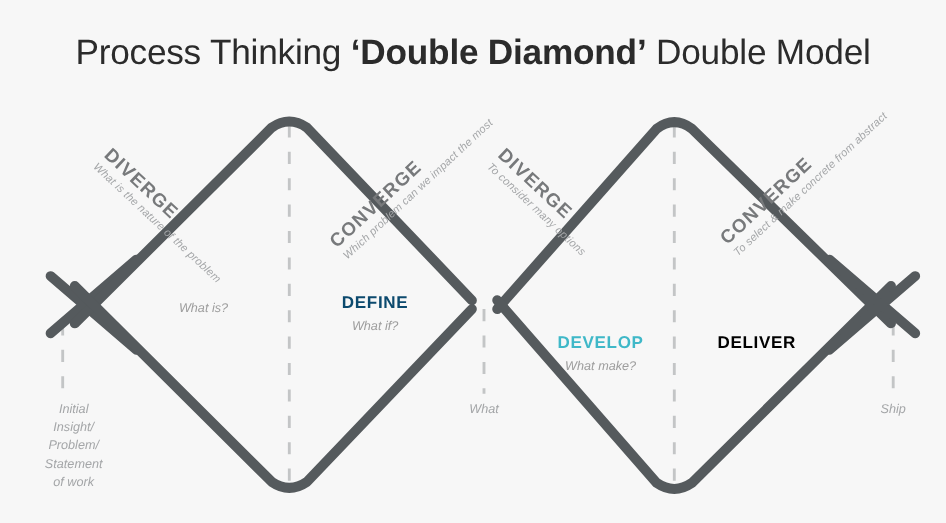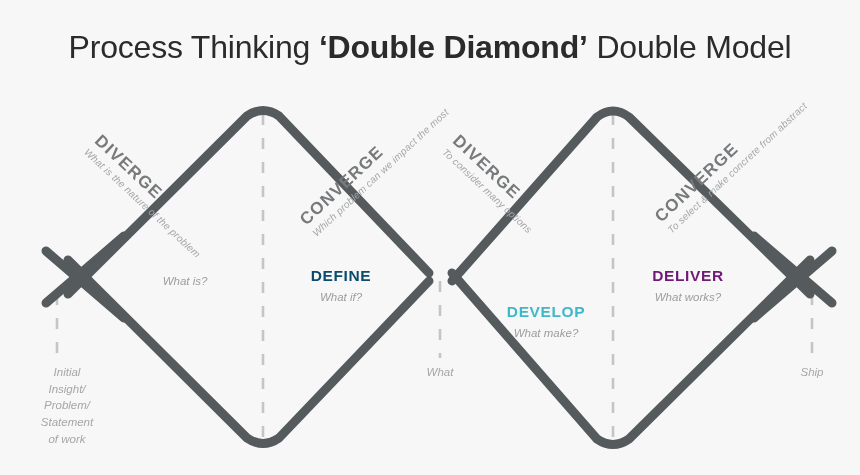--- a/index.html
+++ b/index.html
@@ -149,22 +149,21 @@
   </div>
   <div class="phase" id="phase-define">
     <span class="phase-title" style="color: #0c4a6e;">DEFINE</span>
     <span class="phase-sub">What if?</span>
   </div>
   <div class="phase" id="phase-develop">
     <span class="phase-title" style="color: rgb(63, 184, 200);">DEVELOP</span>
     <span class="phase-sub">What make?</span>
   </div>
   <div class="phase" id="phase-deliver">
-    <span class="phase-title" style="color: #701a75;">DELIVER</span>
-    <span class="phase-sub">What works?</span>
+    <span class="phase-title" style="color: #000000; margin-top: 36px;">DELIVER</span>
   </div>
 
   <div class="diag" id="diag-diverge-1">
     <span class="diag-title">DIVERGE</span>
     <span class="diag-sub">What is the nature of the problem</span>
   </div>
   <div class="diag" id="diag-converge-1">
     <span class="diag-title">CONVERGE</span>
     <span class="diag-sub">Which problem can we impact the most</span>
   </div>

